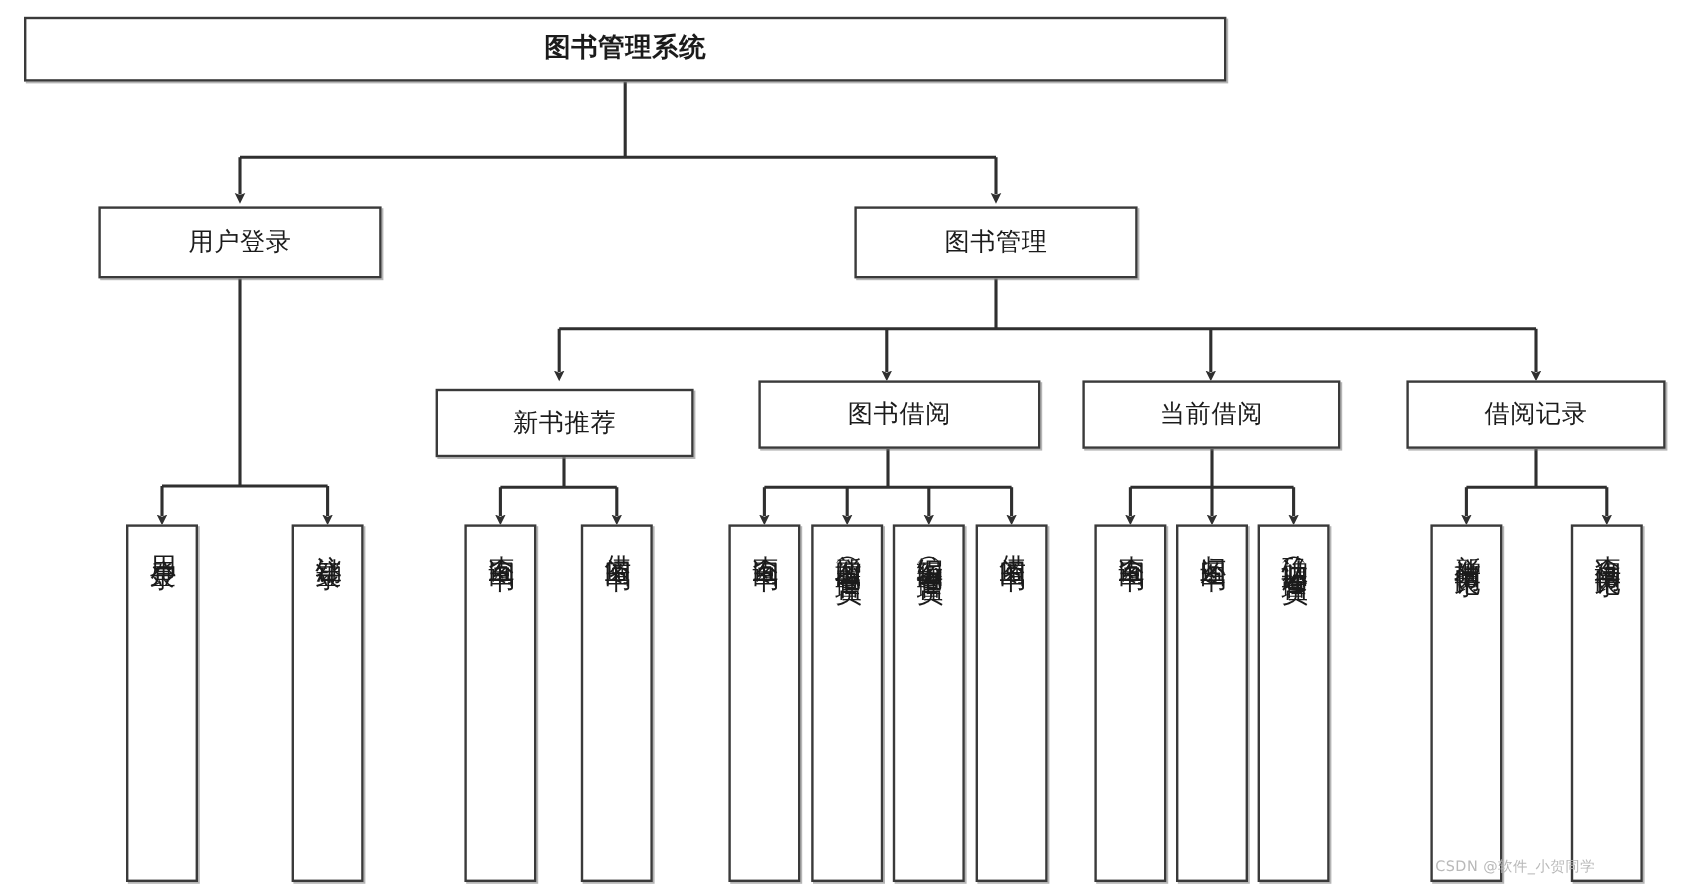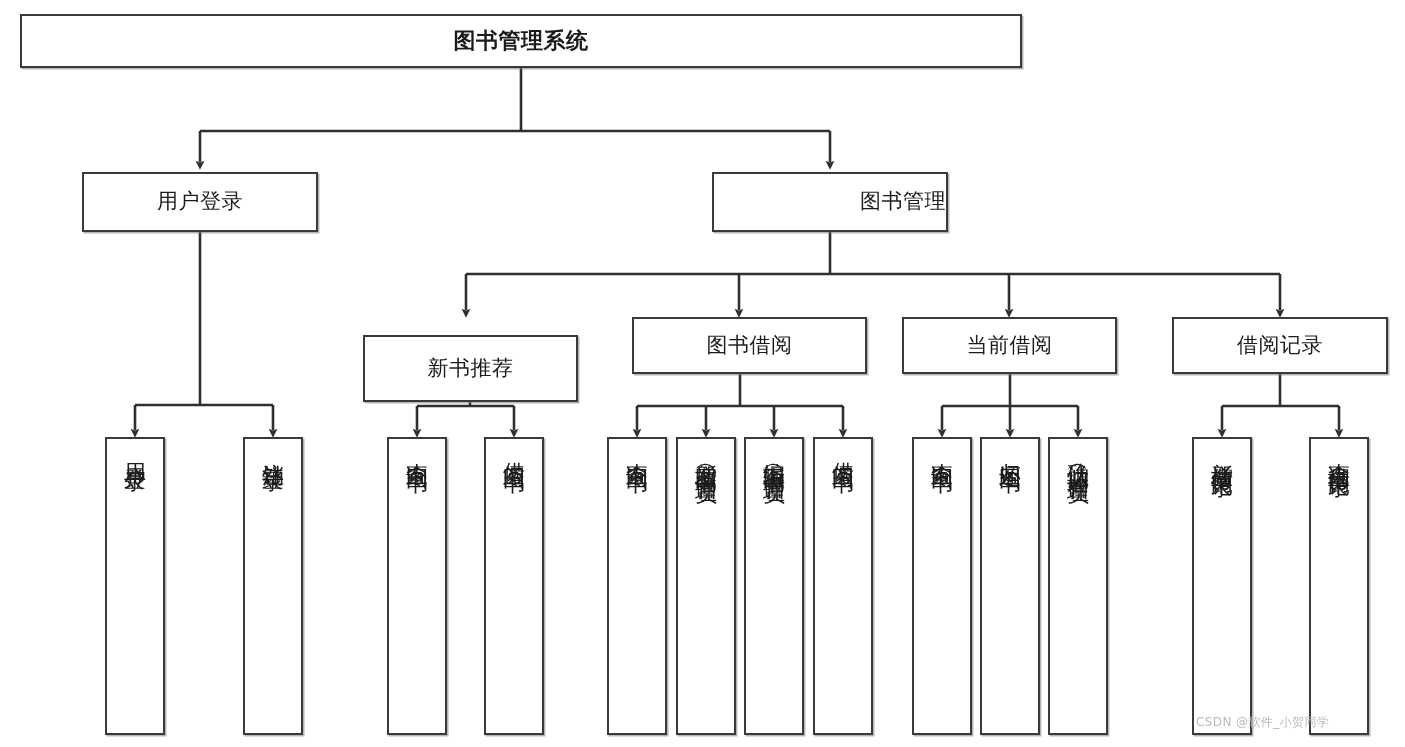--- a/index.html
+++ b/index.html
@@ -124,25 +124,25 @@
     </g>
   </svg>
 
   <div class="node root horiz" style="left:20px; top:14px; width:1002px; height:54px;font-weight:bold;">
     <span class="label">图书管理系统</span>
   </div>
 
   <div class="node horiz" style="left:82px; top:172px; width:236px; height:60px;">
     <span class="label">用户登录</span>
   </div>
-  <div class="node horiz" style="left:712px; top:172px; width:236px; height:60px;justify-content:flex-end;">
+  <div class="node horiz" style="left:712px; top:172px; width:236px; height:60px;">
     <span class="label">图书管理</span>
   </div>
 
-  <div class="node horiz" style="left:363px; top:335px; width:215px; height:67px;">
+  <div class="node horiz" style="left:363px; top:324px; width:215px; height:57px;">
     <span class="label">新书推荐</span>
   </div>
   <div class="node horiz" style="left:632px; top:317px; width:235px; height:57px;">
     <span class="label">图书借阅</span>
   </div>
   <div class="node horiz" style="left:1172px; top:317px; width:216px; height:57px;">
     <span class="label">借阅记录</span>
   </div>
   <div class="node horiz" style="left:902px; top:317px; width:215px; height:57px;">
     <span class="label">当前借阅</span>

